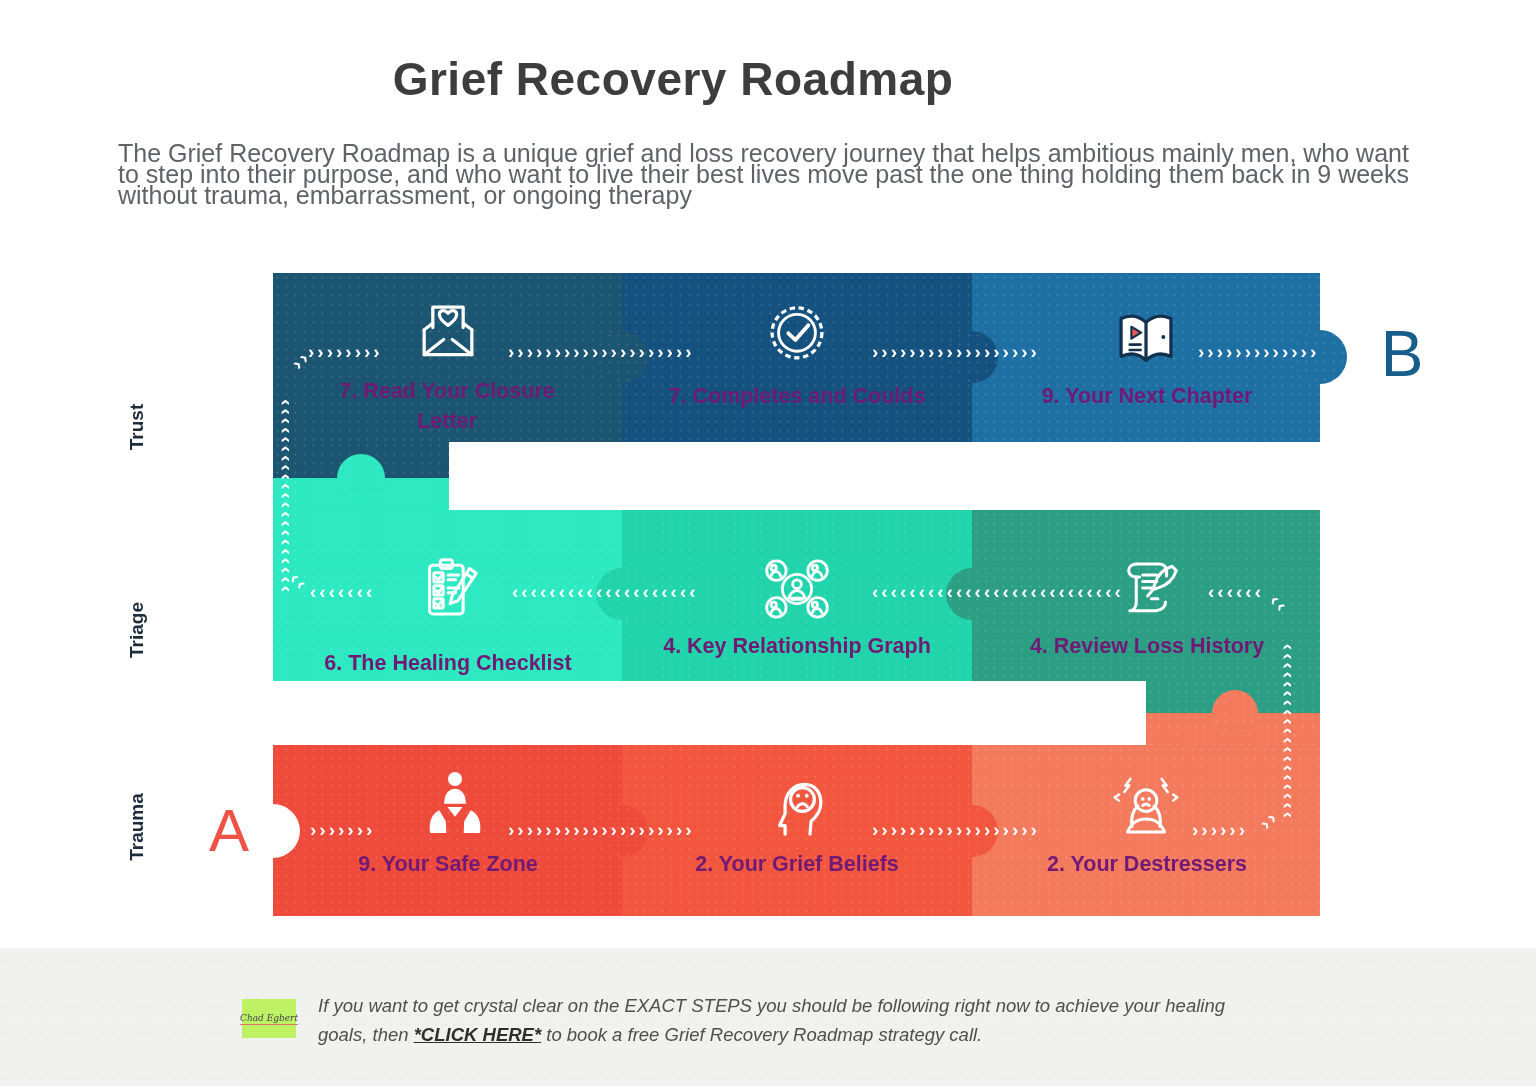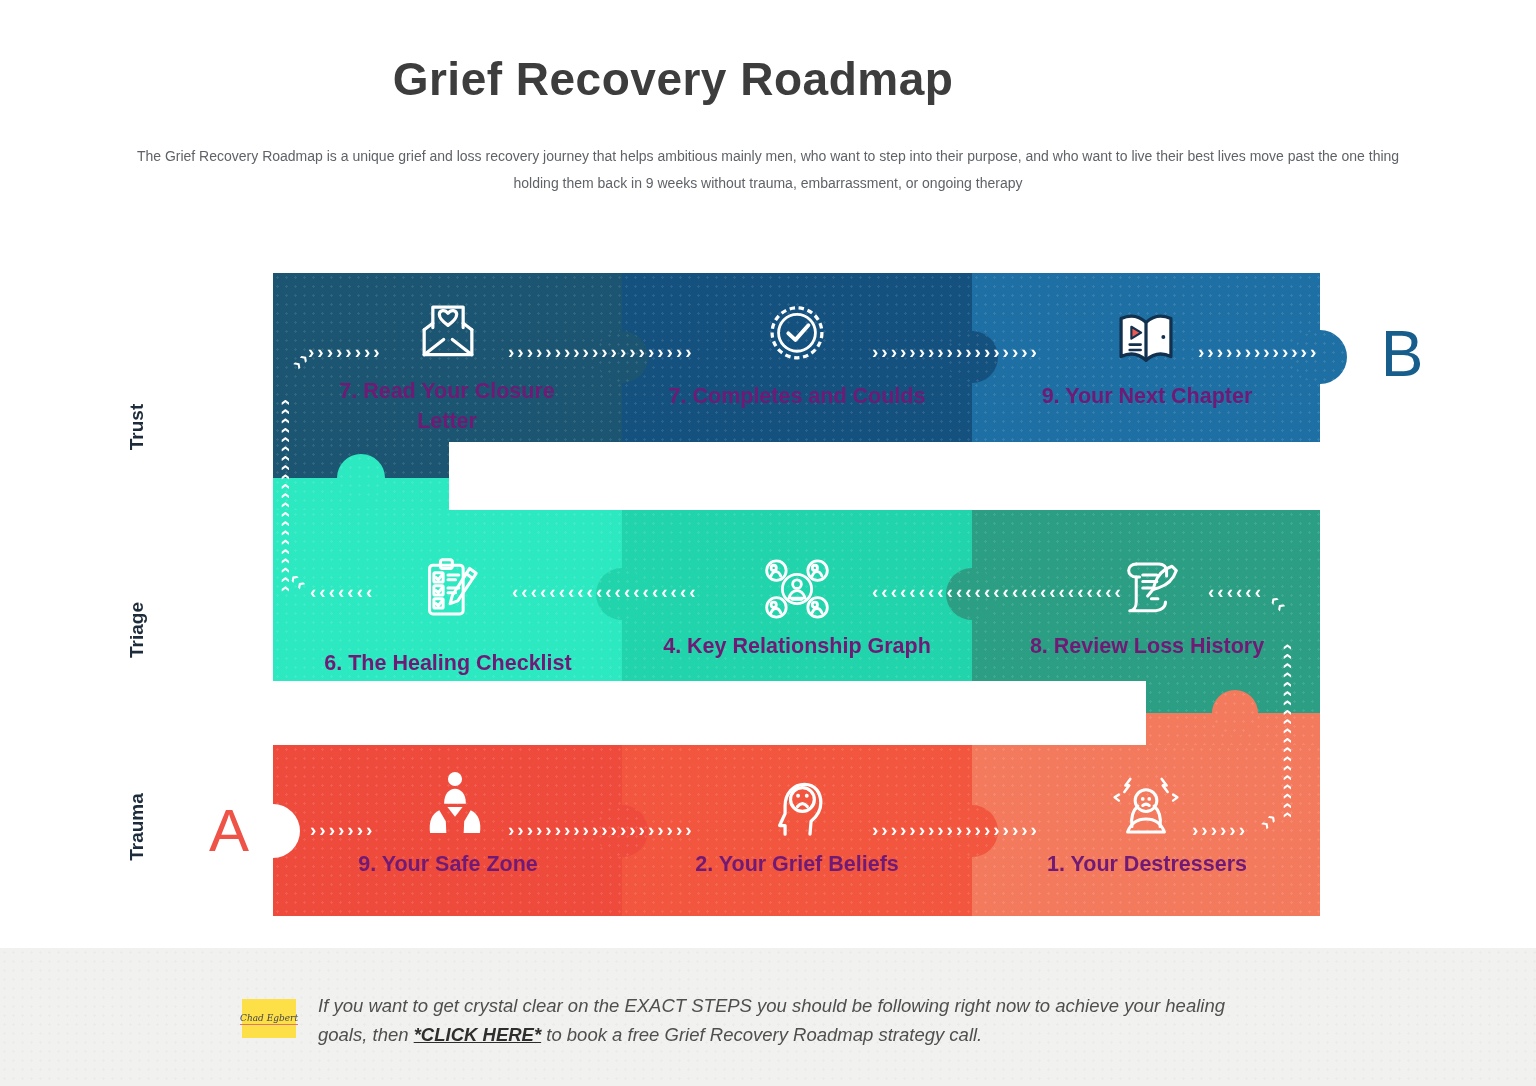--- a/index.html
+++ b/index.html
@@ -2,22 +2,22 @@
 <html><head>
 <meta charset="utf-8">
 <style>
   html,body{margin:0;padding:0;}
   body{width:1536px;height:1086px;position:relative;background:#ffffff;
        font-family:"Liberation Sans","DejaVu Sans",sans-serif;overflow:hidden;}
   .abs{position:absolute;}
   
   .page-title{left:0;top:52px;width:1346px;text-align:center;
               font-size:46px;font-weight:700;letter-spacing:.5px;}
-  .page-sub{left:118px;top:143px;width:1300px;text-align:center;
-            font-size:14px;line-height:27px;}
+  .page-sub{left:118px;top:143px;width:1300px;text-align:left;
+            font-size:25px;line-height:21px;}
   
   .blk,.ext{position:absolute;background-image:radial-gradient(rgba(255,255,255,.10) 1px,transparent 1.4px);
             background-size:9px 9px;}
   .knob{position:absolute;border-radius:50%;
         background-image:radial-gradient(rgba(255,255,255,.10) 1px,transparent 1.4px);background-size:9px 9px;}
   .z1{z-index:1}.z2{z-index:2}
   
   .blabel{position:absolute;z-index:3;color:#701a75;font-weight:700;font-size:21.5px;
           line-height:30px;text-align:center;}
   .vlabel{position:absolute;z-index:3;width:140px;height:26px;display:flex;align-items:center;
@@ -28,21 +28,21 @@
         letter-spacing:3px;line-height:20px;height:20px;white-space:nowrap;overflow:hidden;}
   .chev.vert{transform-origin:0 50%;transform:rotate(-90deg);}
   .chev.c45{transform:rotate(45deg);}
   .chev.cm45{transform:rotate(-45deg);}
   
   .icon{position:absolute;z-index:3;width:78px;height:78px;}
   .icon svg{width:100%;height:100%;display:block;}
   
   .footer-band{left:0;top:948px;width:1536px;height:138px;
                background-image:radial-gradient(rgba(0,0,0,.025) 1px,transparent 1.4px);background-size:9px 9px;}
-  .brand-logo{left:242px;top:999px;width:54px;height:39px;background:#fde047;z-index:3;
+  .brand-logo{left:242px;top:999px;width:54px;height:39px;background:#bef264;z-index:3;
               display:flex;align-items:center;justify-content:center;}
   .brand-sig{font-family:"DejaVu Serif",serif;font-style:italic;font-size:9px;color:#44434a;
              border-bottom:1px solid #e0766a;padding-bottom:1px;white-space:nowrap;}
   .footer-text{left:318px;top:991px;width:952px;font-size:18.5px;line-height:29px;z-index:3;}
   .footer-link{font-weight:700;text-decoration:underline;color:#2e2e2e;cursor:pointer;}
 </style>
 </head>
 <body>
 
 <div class="abs page-title" style="color: rgb(61, 61, 61);">Grief Recovery Roadmap</div>
@@ -212,24 +212,24 @@
   <path d="M56 23l-4.5-6h3.5l-4.5-6" stroke-width="2.4"></path>
   <path d="M11 31l-4-3 4-2.5M61 31l4-3-4-2.5" stroke-width="2.2"></path>
 </svg>
   </span>
 
 <div class="blabel" style="left:312px;top:376px;width:270px;">7. Read Your Closure Letter</div>
 <div class="blabel" style="left:632px;top:381px;width:330px;">7. Completes and Coulds</div>
 <div class="blabel" style="left:982px;top:381px;width:330px;">9. Your Next Chapter</div>
 <div class="blabel" style="left:283px;top:648px;width:330px;">6. The Healing Checklist</div>
 <div class="blabel" style="left:632px;top:631px;width:330px;">4. Key Relationship Graph</div>
-<div class="blabel" style="left:982px;top:631px;width:330px;">8. Review Loss History</div>
+<div class="blabel" style="left:982px;top:631px;width:330px;">4. Review Loss History</div>
 <div class="blabel" style="left:283px;top:849px;width:330px;">9. Your Safe Zone</div>
 <div class="blabel" style="left:632px;top:849px;width:330px;">2. Your Grief Beliefs</div>
-<div class="blabel" style="left:982px;top:849px;width:330px;">1. Your Destressers</div>
+<div class="blabel" style="left:982px;top:849px;width:330px;">2. Your Destressers</div>
 
 <div class="abs footer-band" style="background-color: rgb(241, 241, 239);"></div>
 <div class="abs brand-logo">
   <span class="brand-sig">Chad Egbert</span>
 </div>
 <div class="abs footer-text" style="color: rgb(79, 79, 79); font-style: italic;">
   <span>If you want to get crystal clear on the EXACT STEPS you should be following right now to achieve your healing goals, then </span><span class="footer-link">*CLICK HERE*</span><span> to book a free Grief Recovery Roadmap strategy call.</span>
 </div>
 
 </body></html>

